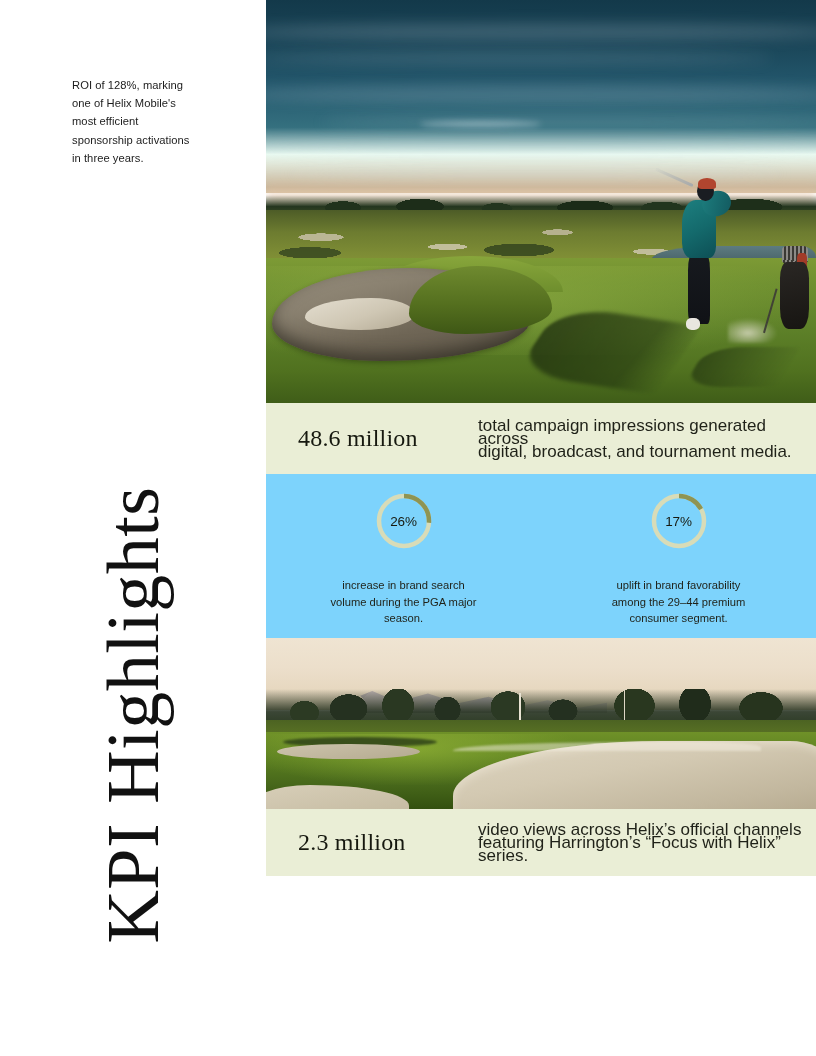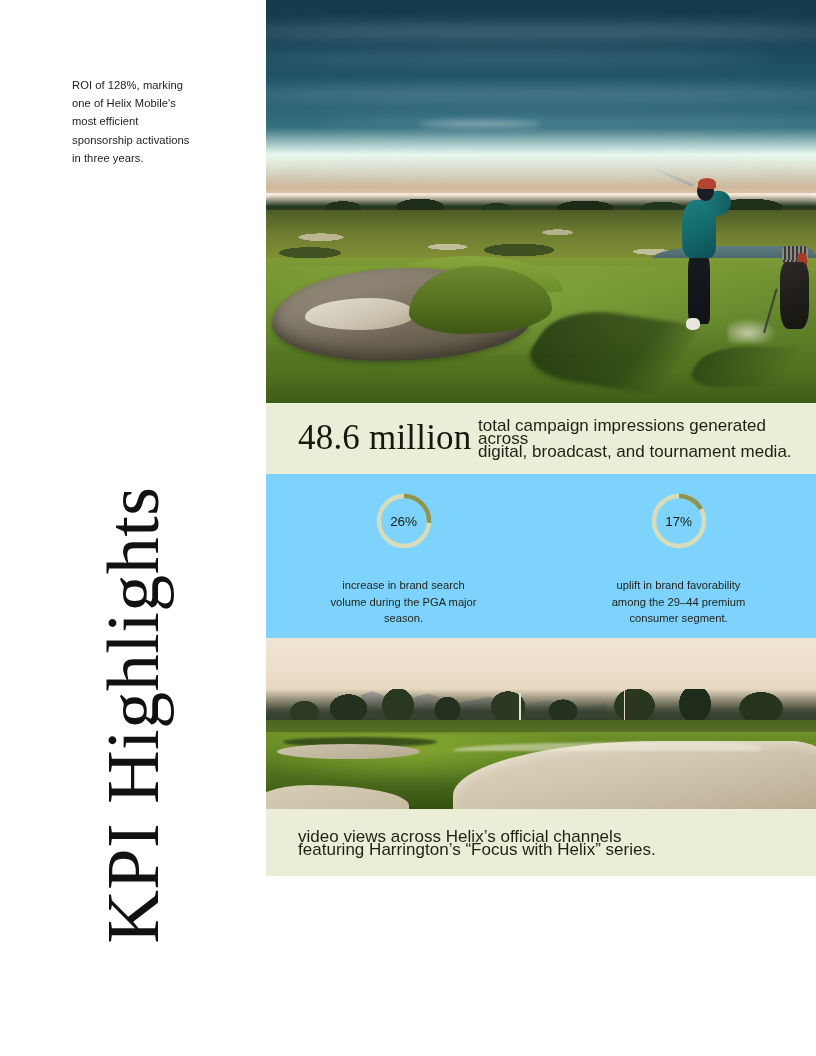--- a/index.html
+++ b/index.html
@@ -321,21 +321,21 @@
     display: flex;
     align-items: center;
     box-sizing: border-box;
   }
   .band-olive { background: #eaeed6; }
   .band-stat-1 { height: 71px; padding: 0 0 0 32px; }
   .band-stat-2 { height: 67px; padding: 0 0 0 32px; }
 
   .stat-value {
     font-family: "Liberation Serif", serif;
-    font-size: 35px;
+    font-size: 24px;
     line-height: 1.1;
     color: #16180f;
     width: 180px;
     flex: 0 0 180px;
     letter-spacing: 0.2px;
   }
   .stat-desc {
     font-family: Liberation Sans, sans-serif;
     font-size: 17px;
     line-height: 13px;
@@ -575,17 +575,18 @@
     <div class="green2"></div>
     <div class="green2-light"></div>
     <div class="bunker2-dark"></div>
     <div class="bunker2-small"></div>
     <div class="sand2"></div>
     <div class="sand2-edge"></div>
     <div class="sand2-left"></div>
   </div>
 
   <div class="band-stat band-olive band-stat-2">
+    <div class="stat-value">2.3 million</div>
     <div class="stat-desc">video views across Helix’s official channels
 featuring Harrington’s “Focus with Helix” series.</div>
   </div>
 
 </div>
 
 </body></html>

